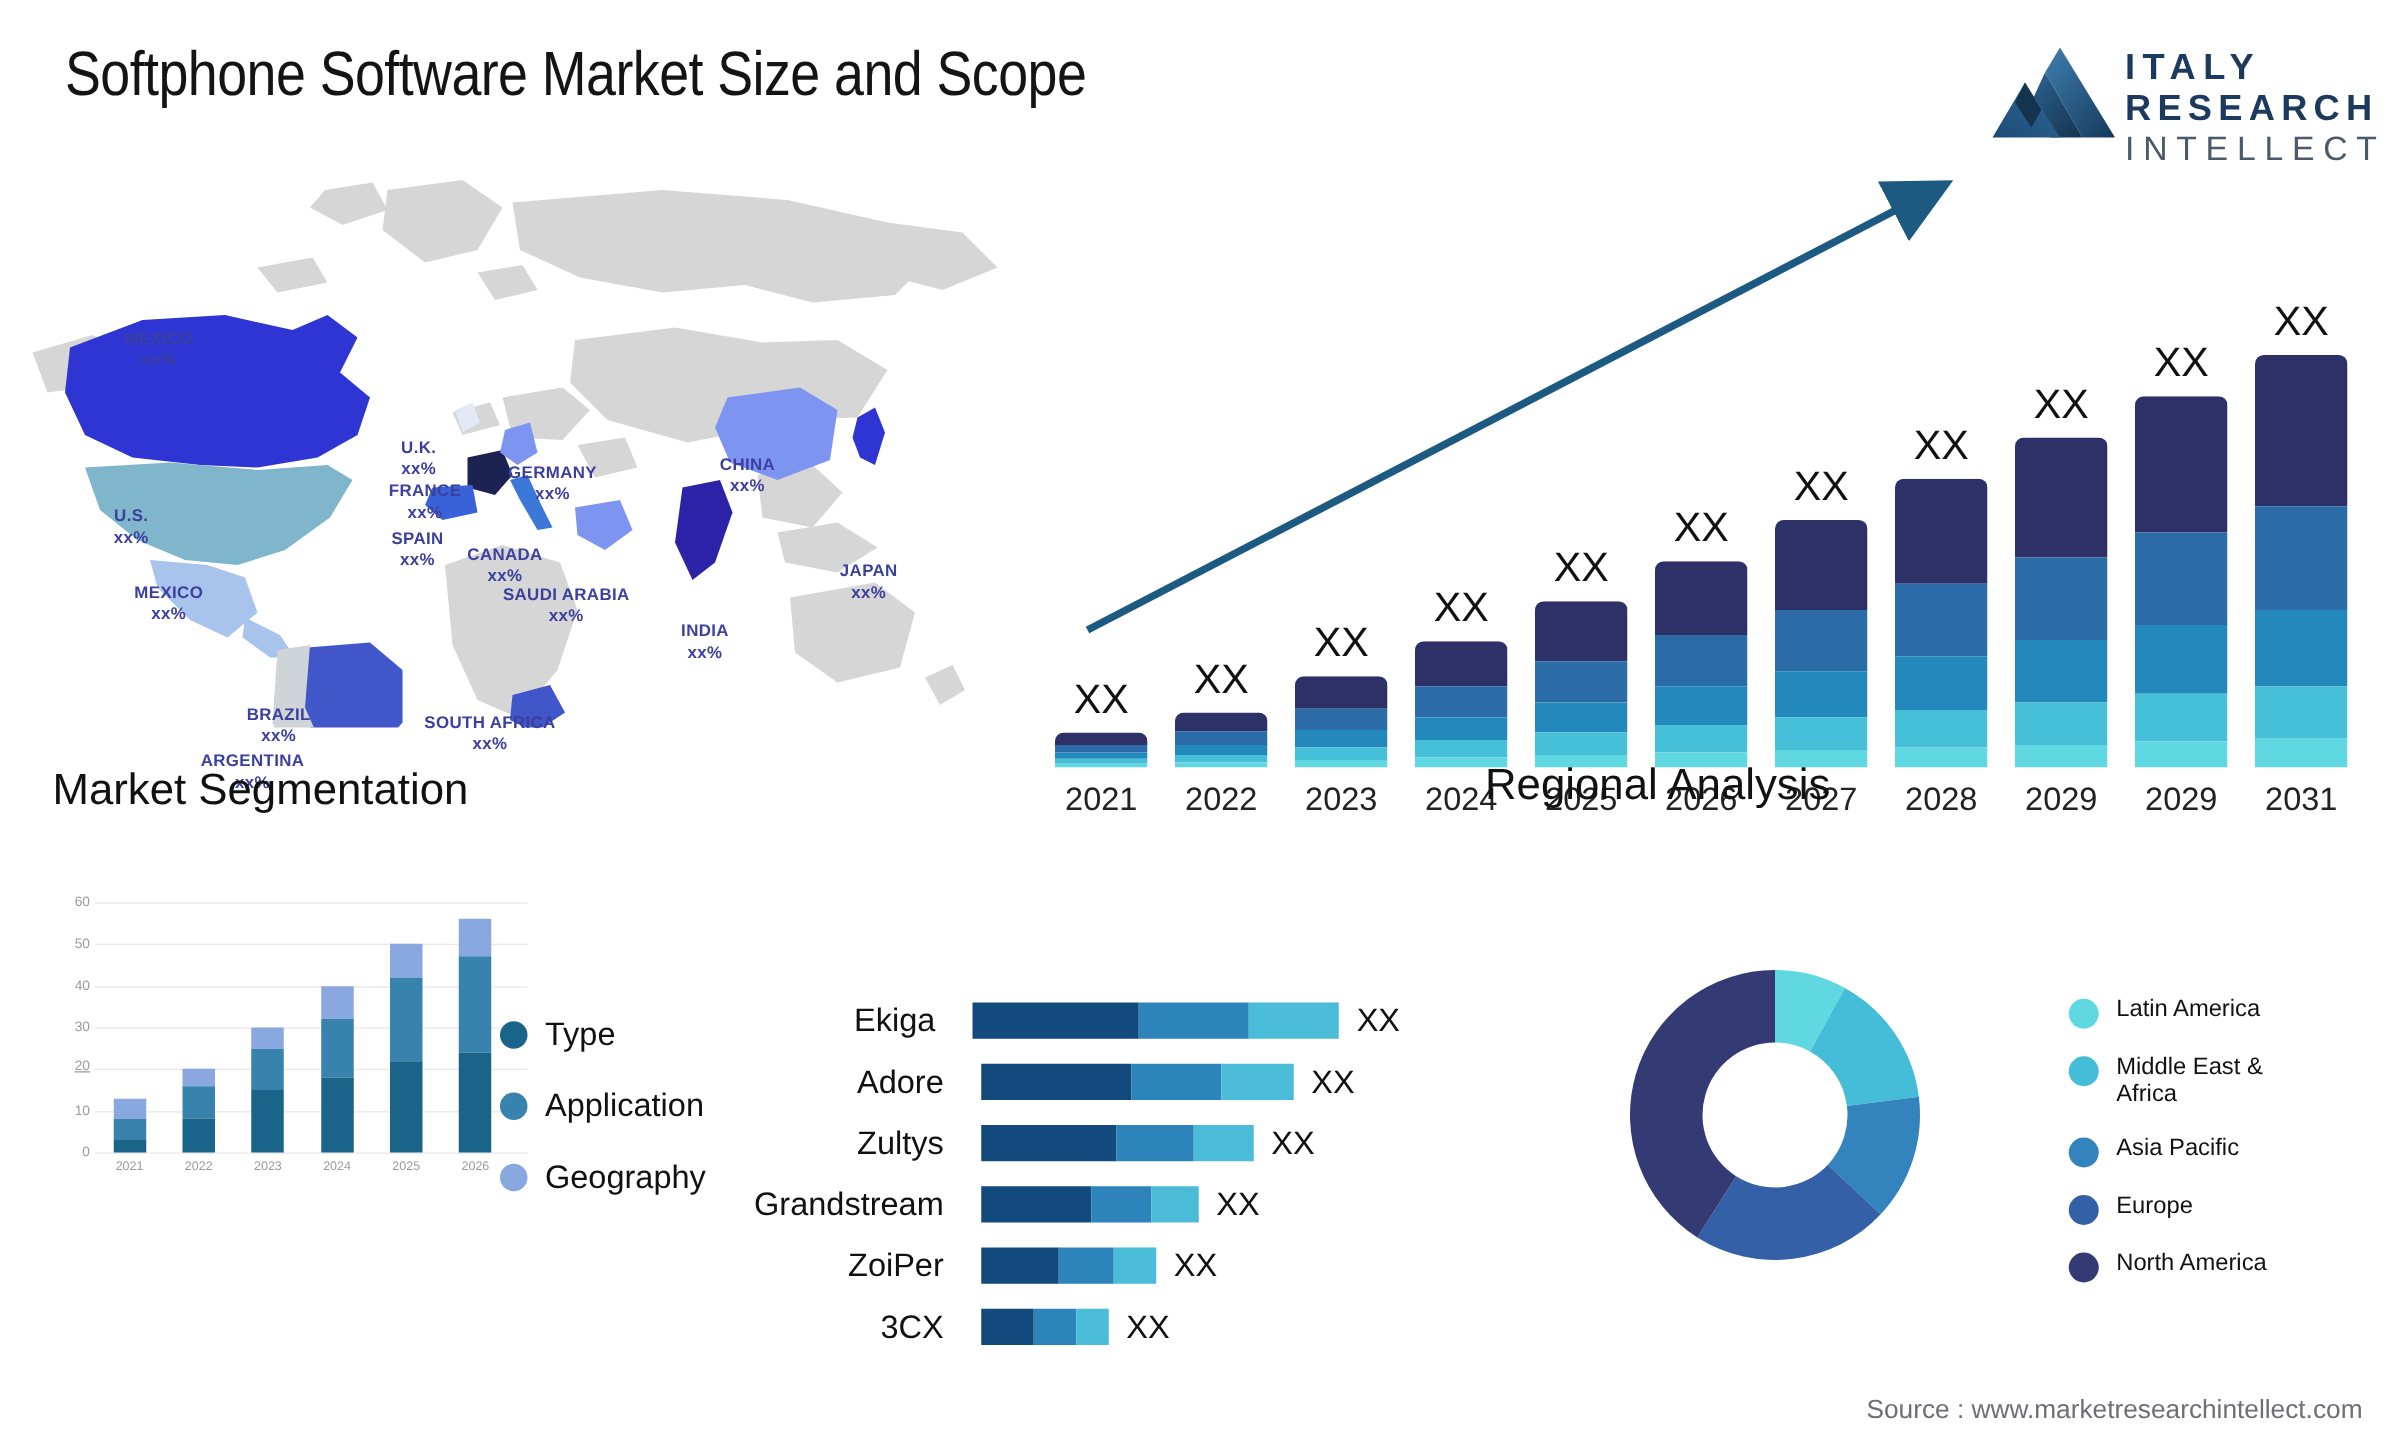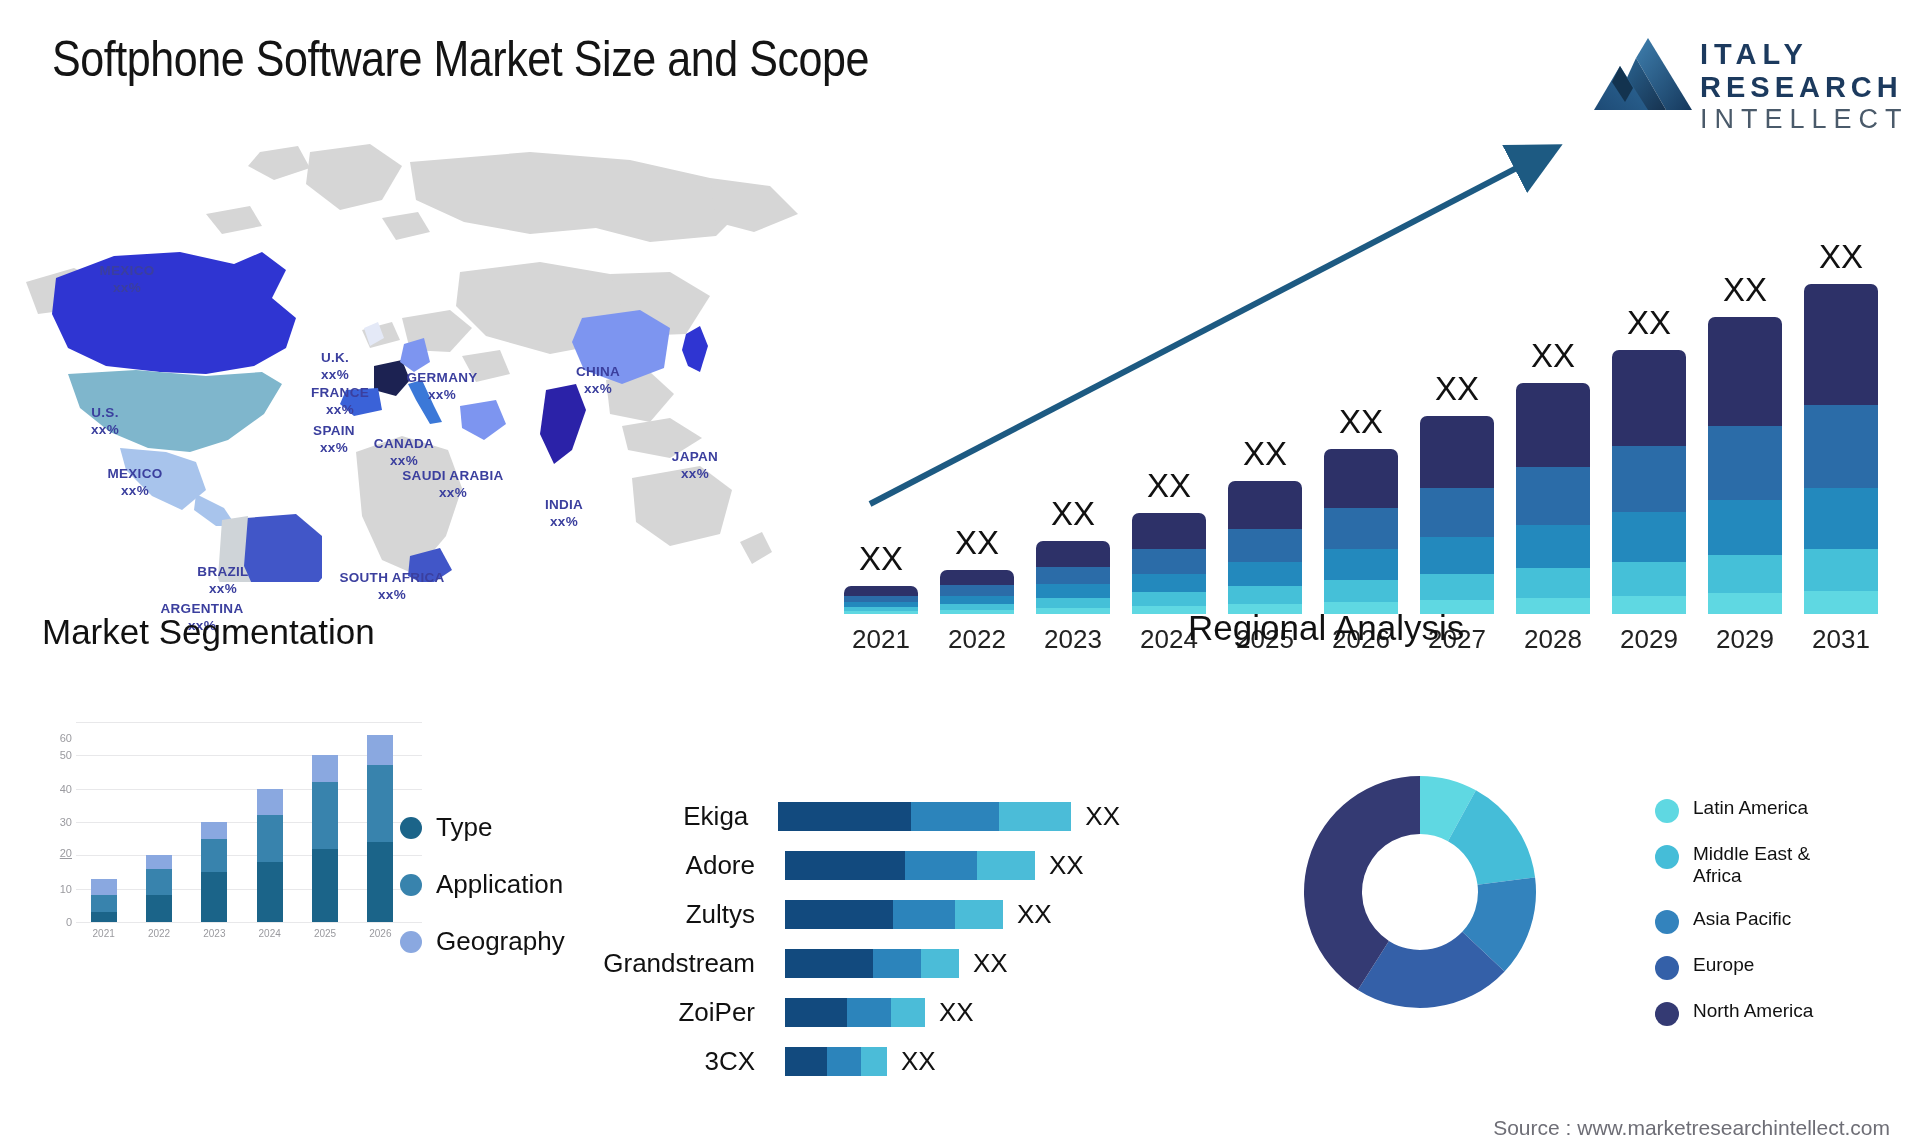--- a/index.html
+++ b/index.html
@@ -394,21 +394,21 @@
         <div class="seg-ytick" style="top: 166.667px;">10</div>
         <div class="seg-gridline" style="top: 133.333px;"></div>
         <div class="seg-ytick" style="top: 131px; text-decoration: underline;">20</div>
         <div class="seg-gridline" style="top: 100px;"></div>
         <div class="seg-ytick" style="top: 100px;">30</div>
         <div class="seg-gridline" style="top: 66.6667px;"></div>
         <div class="seg-ytick" style="top: 66.6667px;">40</div>
         <div class="seg-gridline" style="top: 33.3333px;"></div>
         <div class="seg-ytick" style="top: 33.3333px;">50</div>
         <div class="seg-gridline" style="top: 0px;"></div>
-        <div class="seg-ytick" style="top: 16px; padding-left: 48px;">60</div>
+        <div class="seg-ytick" style="top: 0px; padding-left: 48px;">60</div>
         <div class="seg-bar" style="left: 48.6667px; height: 43.3333px;">
           <div class="seg-seg" style="background: rgb(27, 100, 137); flex: 3 1 0%;"></div>
           <div class="seg-seg" style="background: rgb(56, 131, 173); flex: 5 1 0%;"></div>
           <div class="seg-seg" style="background: rgb(138, 168, 224); flex: 5 1 0%;"></div>
           <div class="seg-xtick">2021</div>
         </div>
         <div class="seg-bar" style="left: 104px; height: 66.6667px;">
           <div class="seg-seg" style="background: rgb(27, 100, 137); flex: 8 1 0%;"></div>
           <div class="seg-seg" style="background: rgb(56, 131, 173); flex: 8 1 0%;"></div>
           <div class="seg-seg" style="background: rgb(138, 168, 224); flex: 4 1 0%;"></div>

